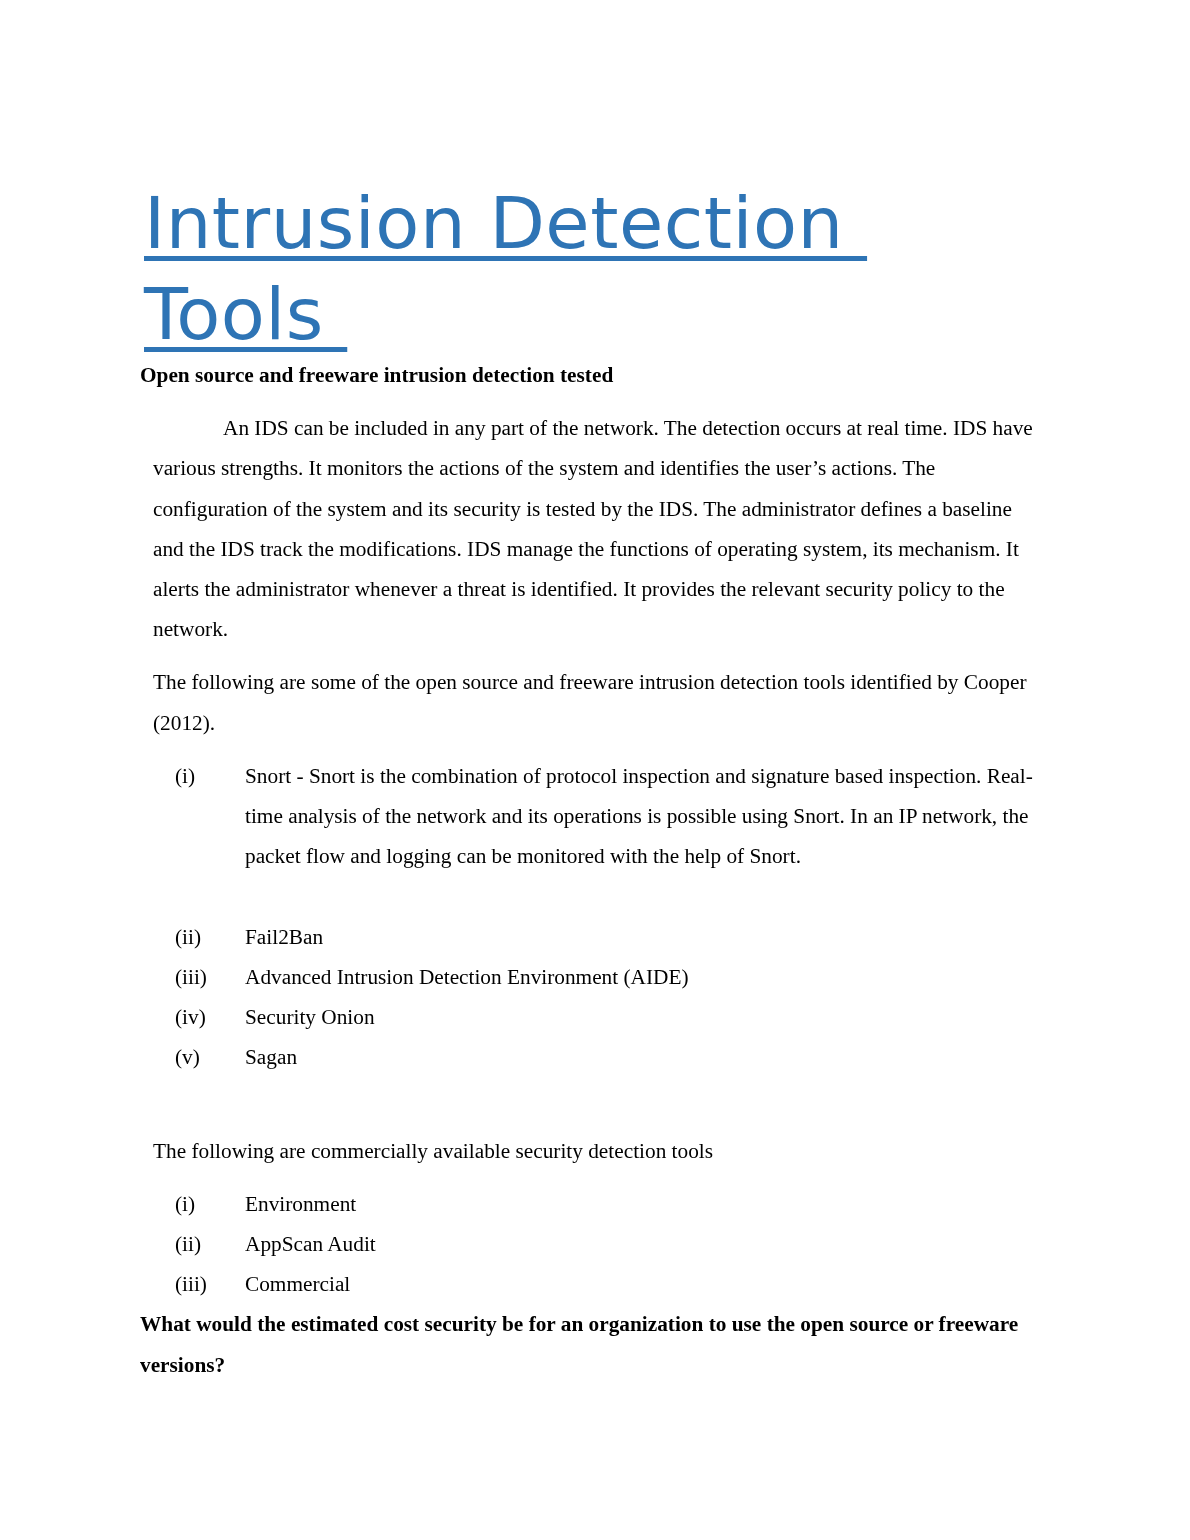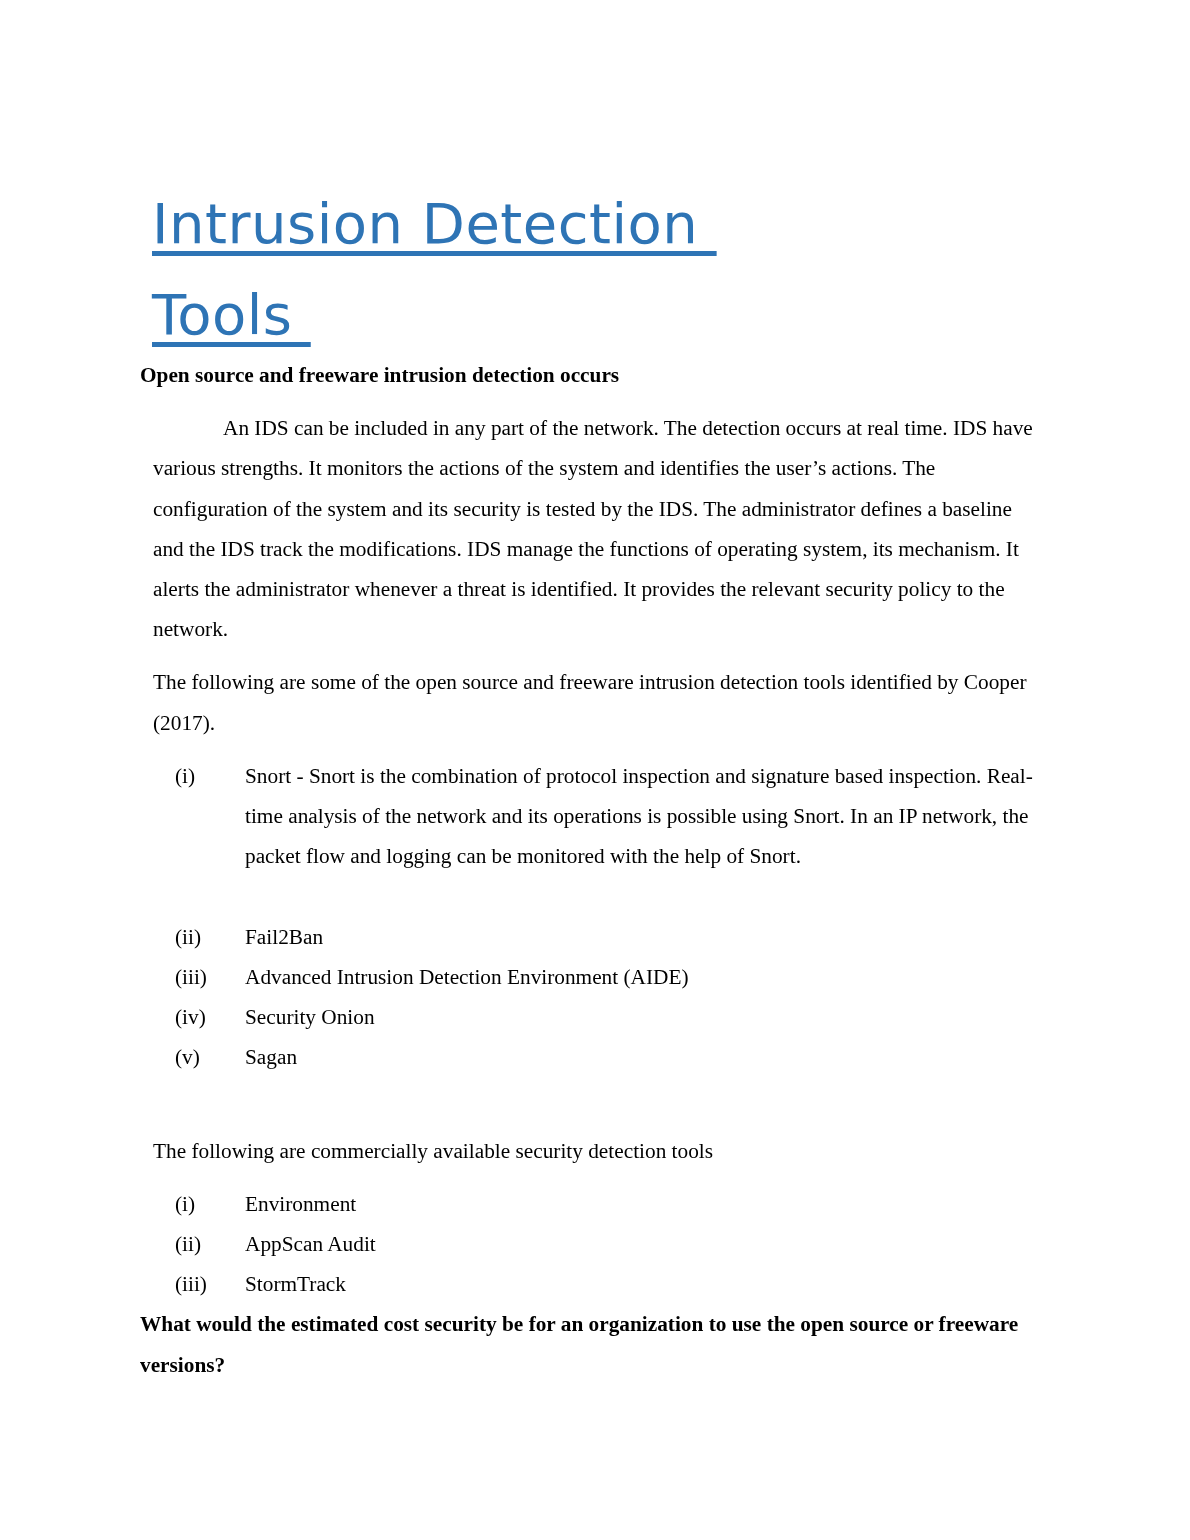--- a/index.html
+++ b/index.html
@@ -16,26 +16,26 @@
       color: #000000;
     }
     .page {
       position: absolute;
       left: 140px;
       top: 0;
       width: 910px;
     }
     .title {
       position: absolute;
-      left: 12px;
+      left: 4px;
       top: 178px;
       margin: 0;
       font-family: "DejaVu Sans", sans-serif;
       font-weight: normal;
-      font-size: 56px;
+      font-size: 72px;
       line-height: 91px;
       color: #2e74b5;
       text-decoration: underline;
       text-decoration-thickness: 5px;
       text-underline-offset: 8px;
       width: 910px;
       letter-spacing: 0.5px;
     }
     .title span { display: block; white-space: pre; }
     .body-text {
@@ -77,23 +77,23 @@
 </head>
 <body>
 
 <div class="page">
   <h1 class="title">
     <span>Intrusion Detection </span>
     <span>Tools </span>
   </h1>
 
   <div class="body-text">
-    <p class="h-bold">Open source and freeware intrusion detection occurs</p>
+    <p class="h-bold">Open source and freeware intrusion detection tested</p>
     <p class="para indent">An IDS can be included in any part of the network. The detection occurs at real time. IDS have various strengths. It monitors the actions of the system and identifies the user’s actions. The configuration of the system and its security is tested by the IDS. The administrator defines a baseline and the IDS track the modifications. IDS manage the functions of operating system, its mechanism. It alerts the administrator whenever a threat is identified. It provides the relevant security policy to the network.</p>
-    <p class="para">The following are some of the open source and freeware intrusion detection tools identified by Cooper (2017).</p>
+    <p class="para">The following are some of the open source and freeware intrusion detection tools identified by Cooper (2012).</p>
 
     <ul class="list">
       <li>
         <span class="num">(i)</span>
         <span>Snort - Snort is the combination of protocol inspection and signature based inspection. Real-time analysis of the network and its operations is possible using Snort. In an IP network, the packet flow and logging can be monitored with the help of Snort.</span>
       </li>
       <li class="spacer"></li>
       <li>
         <span class="num">(ii)</span>
         <span>Fail2Ban</span>
@@ -120,19 +120,19 @@
       <li>
         <span class="num">(i)</span>
         <span>Environment</span>
       </li>
       <li>
         <span class="num">(ii)</span>
         <span>AppScan Audit</span>
       </li>
       <li>
         <span class="num">(iii)</span>
-        <span>StormTrack</span>
+        <span>Commercial</span>
       </li>
     </ul>
 
     <p class="h-bold">What would the estimated cost security be for an organization to use the open source or freeware versions?</p>
   </div>
 </div>
 
 </body></html>

